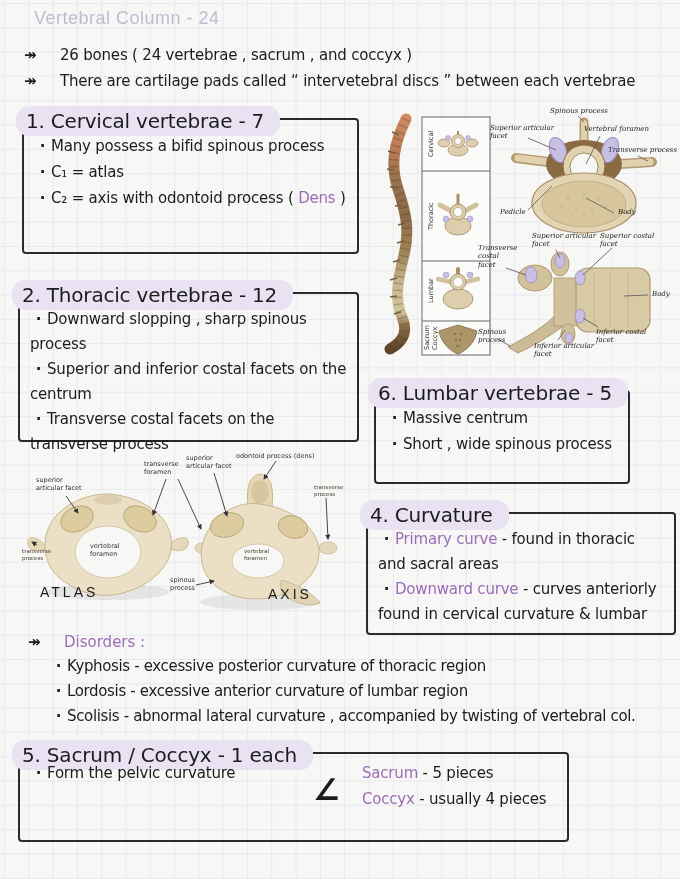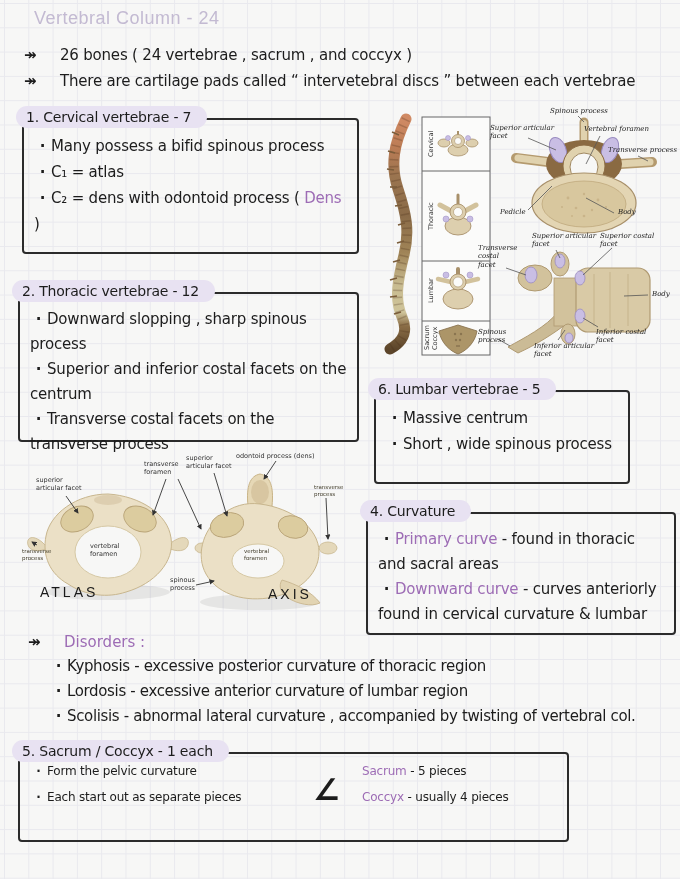--- a/index.html
+++ b/index.html
@@ -9,21 +9,21 @@
     background-size:24.3px 24.3px;background-position:4px 3px;
     font-family:"DejaVu Sans",sans-serif;color:#1c1c1c;overflow:hidden;}
   .title{position:absolute;left:34px;top:8px;font-size:18px;color:#c3bad2;
     font-family:"Liberation Sans",sans-serif;letter-spacing:.5px;}
   .intro{position:absolute;left:20px;top:42px;font-size:15px;}
   .intro-row{display:flex;line-height:26px;}
   .arrow{width:36px;font-weight:bold;padding-left:4px;}
   .txt{letter-spacing:-0.2px;}
   .note-box{position:absolute;border:2px solid #2b2b2b;border-radius:4px;}
   .pill{position:absolute;top:-14px;left:-8px;background:#e8e2f2;border-radius:13px;
-    padding:3px 16px 3px 10px;font-size:14px;white-space:nowrap;letter-spacing:-0.2px;}
+    padding:3px 16px 3px 10px;font-size:20px;white-space:nowrap;letter-spacing:-0.2px;}
   .box-body{padding:13px 8px 4px 10px;font-size:15px;}
   .li{line-height:26px;letter-spacing:-0.2px;}
   .li2{line-height:25px;letter-spacing:-0.2px;}
   .dot{display:inline-block;width:17px;text-align:center;font-weight:bold;}
   .accent{color:#9d6cb5;}
   .fig{position:absolute;}
   .fig-label{position:absolute;font-family:"DejaVu Serif",serif;font-style:italic;
     font-size:7px;line-height:1.2;color:#222;white-space:pre-line;}
   .photo-label{position:absolute;font-family:"DejaVu Sans",sans-serif;font-size:6.5px;
     line-height:1.25;color:#333;white-space:pre-line;}
@@ -34,21 +34,21 @@
     display:flex;align-items:center;justify-content:center;font-size:6.5px;color:#333;
     white-space:pre-line;text-align:center;}
   .disorders{position:absolute;left:24px;top:630px;width:654px;font-size:15px;}
   .dis-head{display:flex;line-height:24px;}
   .dis-item{padding-left:26px;line-height:25px;letter-spacing:-0.35px;}
   .b5-item1{position:absolute;left:10px;top:10px;}
   .b5-item2{position:absolute;left:10px;top:36px;}
   .b5-angle{position:absolute;left:293px;top:18px;font-size:30px;font-weight:bold;}
   .b5-sacrum{position:absolute;left:342px;top:10px;}
   .b5-coccyx{position:absolute;left:342px;top:36px;text-align:center;}
-  .b5-line{font-size:12px;letter-spacing:-0.2px;}
+  .b5-line{font-size:15px;letter-spacing:-0.2px;}
 </style>
 </head>
 <body>
 
 <div class="page">
 
   <div class="title">Vertebral Column - 24</div>
 
   <div class="intro">
     <div class="intro-row">
@@ -59,21 +59,21 @@
       <span class="arrow">↠</span>
       <span class="txt">There are cartilage pads called  “ intervetebral discs ” between each vertebrae</span>
     </div>
   </div>
 
   <div class="note-box" style="left:22px;top:118px;width:333px;height:132px">
     <div class="pill">1.  Cervical vertebrae  - 7</div>
     <div class="box-body">
       <div class="li"><span class="dot">·</span><span>Many possess a bifid spinous process</span></div>
       <div class="li"><span class="dot">·</span><span>C₁ = atlas</span></div>
-      <div class="li"><span class="dot">·</span><span>C₂ =  dens with odontoid process  ( </span><span class="accent">Dens</span><span> )</span></div>
+      <div class="li"><span class="dot">·</span><span>C₂ =  axis with odontoid process  ( </span><span class="accent">Dens</span><span> )</span></div>
     </div>
   </div>
 
   <div class="note-box" style="left:18px;top:292px;width:337px;height:146px">
     <div class="pill">2.   Thoracic vertebrae - 12</div>
     <div class="box-body">
       <div class="li2"><span class="dot">·</span><span>Downward slopping , sharp spinous process</span></div>
       <div class="li2"><span class="dot">·</span><span>Superior and inferior costal facets on the centrum</span></div>
       <div class="li2"><span class="dot">·</span><span>Transverse costal facets on the transverse process</span></div>
     </div>
@@ -101,21 +101,20 @@
       <span class="accent">Disorders :</span>
     </div>
     <div class="dis-item"><span class="dot">·</span><span>Kyphosis  -  excessive posterior curvature of thoracic region</span></div>
     <div class="dis-item"><span class="dot">·</span><span>Lordosis  -  excessive  anterior  curvature  of lumbar  region</span></div>
     <div class="dis-item"><span class="dot">·</span><span>Scolisis  -  abnormal lateral curvature , accompanied by twisting of vertebral col.</span></div>
   </div>
 
   <div class="note-box" style="left:18px;top:752px;width:547px;height:86px">
     <div class="pill">5.   Sacrum / Coccyx  -  1 each</div>
     <div class="b5-item1 b5-line"><span class="dot">·</span><span>Form the pelvic  curvature</span></div>
-    <div class="b5-item2 b5-line"><span class="dot">·</span><span>Each start out as separate pieces</span></div>
     <div class="b5-angle">∠</div>
     <div class="b5-sacrum b5-line"><span class="accent">Sacrum</span><span> -  5  pieces</span></div>
     <div class="b5-coccyx b5-line"><span class="accent">Coccyx</span><span> -   usually  4  pieces</span></div>
   </div>
 
   <div class="fig" style="left:376px;top:113px;width:117px;height:246px">
     <svg width="117" height="246" viewBox="0 0 117 246">
       <defs>
         <linearGradient id="spineGrad" x1="0" y1="0" x2="0" y2="1">
           <stop offset="0%" stop-color="#d08a64"></stop>

